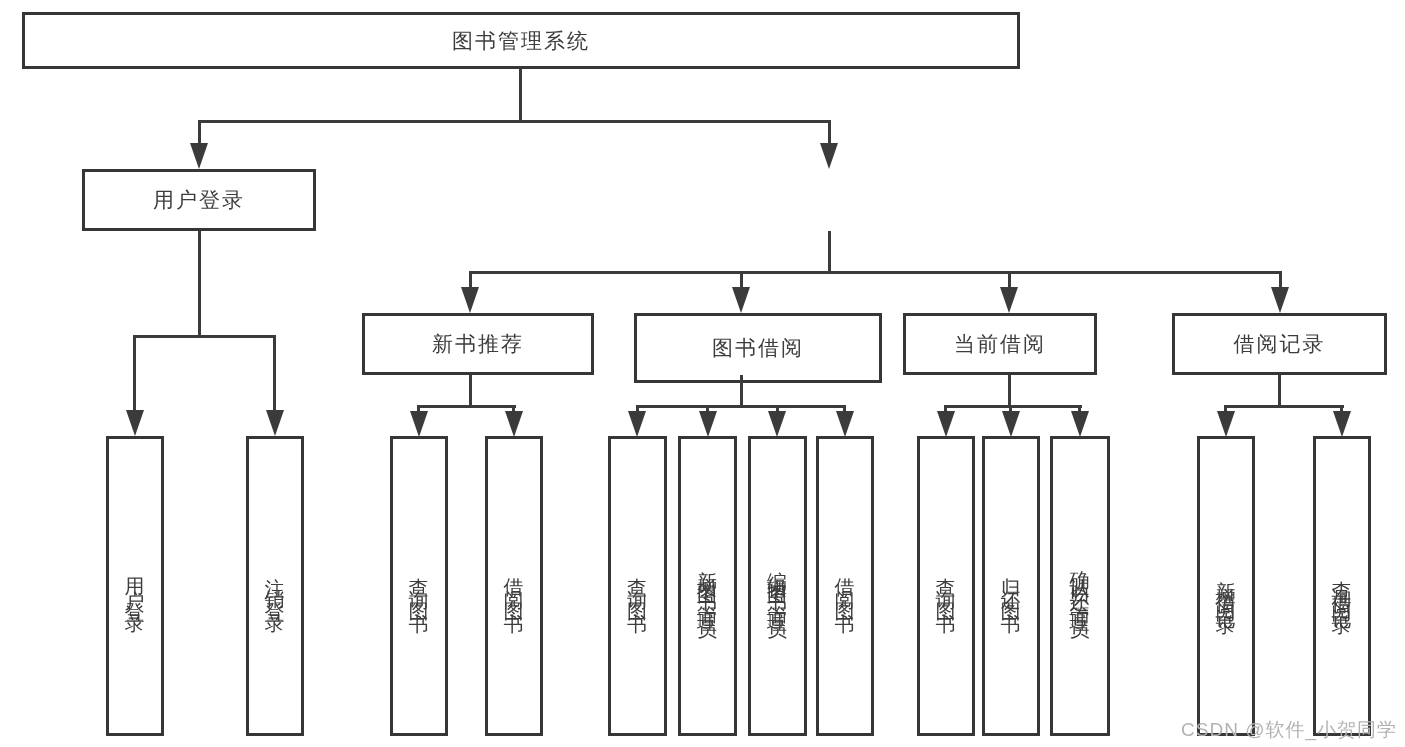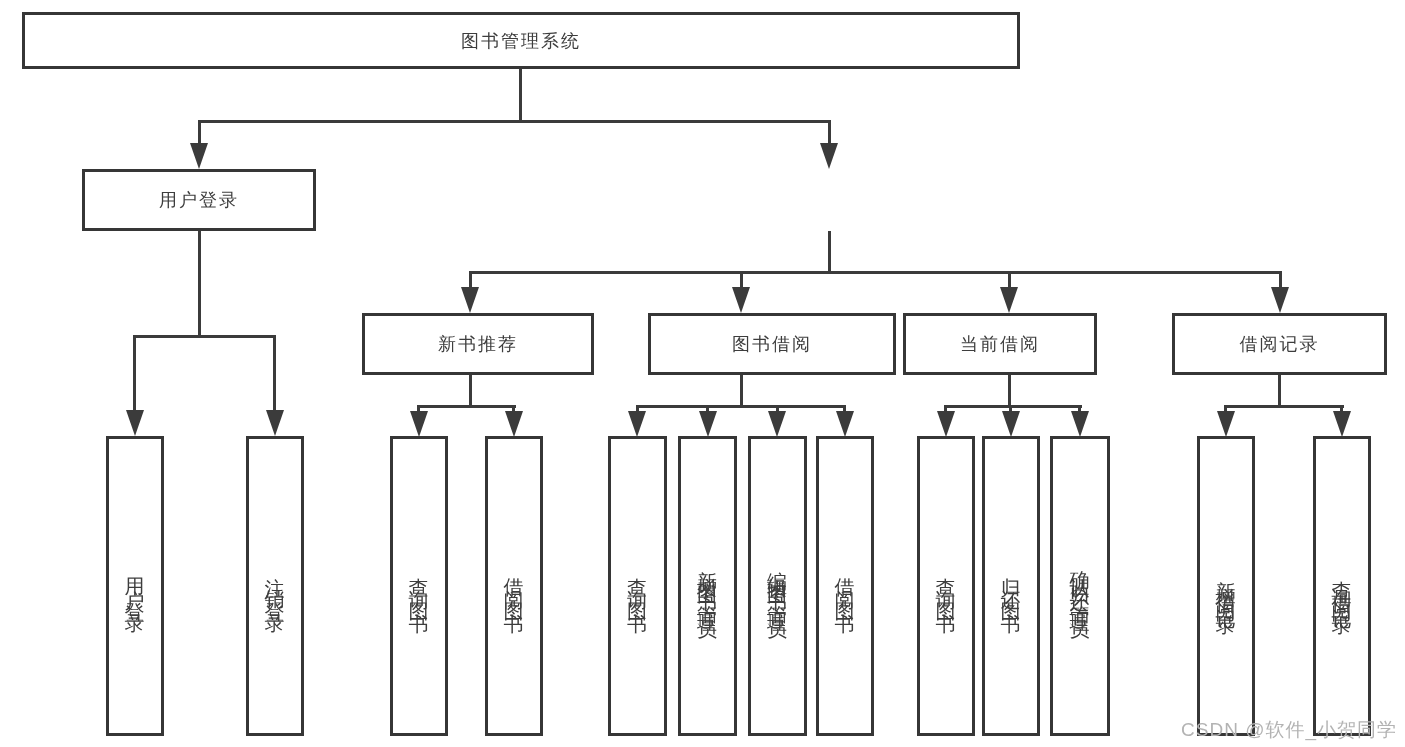--- a/index.html
+++ b/index.html
@@ -26,21 +26,21 @@
     position: absolute;
     box-sizing: border-box;
     background: var(--box-fill);
     border: 3px solid var(--box-border);
     display: flex;
     align-items: center;
     justify-content: center;
     color: var(--text);
   }
   .box.h span {
-    font-size: 18px;
+    font-size: 21px;
     letter-spacing: 2px;
     white-space: nowrap;
   }
   .box.v span {
     writing-mode: vertical-rl;
     text-orientation: mixed;
     font-size: 20px;
     letter-spacing: 12px;
     line-height: 1.1;
     white-space: nowrap;
@@ -78,21 +78,21 @@
     <span>图书管理系统</span>
   </div>
 
   <div class="box h" style="left:82px;top:169px;width:234px;height:62px">
     <span>用户登录</span>
   </div>
 
   <div class="box h" style="left:362px;top:313px;width:232px;height:62px">
     <span>新书推荐</span>
   </div>
-  <div class="box h" style="left:648px;top:313px;width:248px;height:62px">
+  <div class="box h" style="left:634px;top:313px;width:248px;height:70px">
     <span>图书借阅</span>
   </div>
   <div class="box h" style="left:903px;top:313px;width:194px;height:62px">
     <span>当前借阅</span>
   </div>
   <div class="box h" style="left:1172px;top:313px;width:215px;height:62px">
     <span>借阅记录</span>
   </div>
 
   <div class="box v" style="left:106px;top:436px;width:58px;height:300px">

